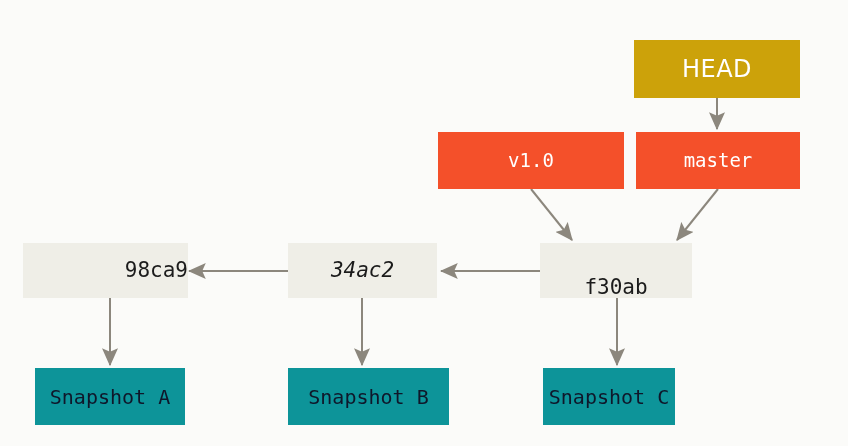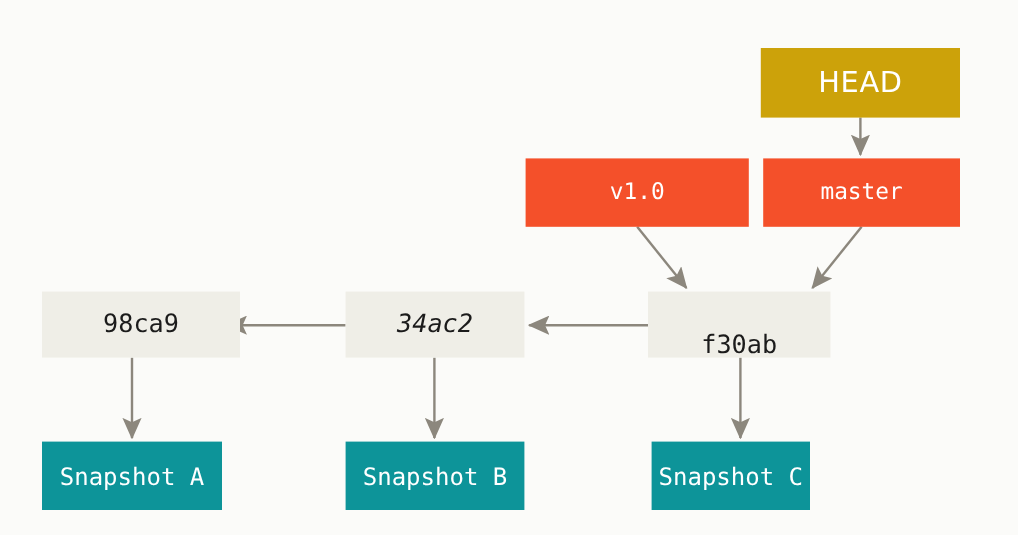--- a/index.html
+++ b/index.html
@@ -46,21 +46,21 @@
     font-size: 19px;
   }
   .node-commit {
     background: #efeee7;
     color: #1b1b1b;
     font-family: "DejaVu Sans Mono", monospace;
     font-size: 21px;
   }
   .node-snapshot {
     background: #0d9499;
-    color: #ffffff;
+    color: #0f172a;
     font-family: "DejaVu Sans Mono", monospace;
     font-size: 20px;
   }
 </style>
 </head>
 <body>
 
 <div id="stage" style="background: rgb(251, 251, 249);">
 
   <svg id="edges" viewBox="0 0 848 446" width="848" height="446" xmlns="http://www.w3.org/2000/svg">
@@ -86,37 +86,37 @@
   </div>
 
   <div class="node node-ref" style="left: 438px; top: 132px; width: 186px; height: 57px;">
     <span>v1.0</span>
   </div>
 
   <div class="node node-ref" style="left: 636px; top: 132px; width: 164px; height: 57px;">
     <span>master</span>
   </div>
 
-  <div class="node node-commit" style="left: 35px; top: 243px; width: 165px; height: 55px;">
+  <div class="node node-commit" style="left: 23px; top: 243px; width: 165px; height: 55px; justify-content: flex-end;">
     <span>98ca9</span>
   </div>
 
   <div class="node node-commit" style="left: 288px; top: 243px; width: 149px; height: 55px; font-style: italic;">
     <span>34ac2</span>
   </div>
 
   <div class="node node-commit" style="left: 540px; top: 243px; width: 152px; height: 55px; align-items: flex-end;">
     <span>f30ab</span>
   </div>
 
   <div class="node node-snapshot" style="left: 35px; top: 368px; width: 150px; height: 57px;">
     <span>Snapshot A</span>
   </div>
 
-  <div class="node node-snapshot" style="left: 288px; top: 368px; width: 149px; height: 57px;">
+  <div class="node node-snapshot" style="left: 288px; top: 368px; width: 161px; height: 57px;">
     <span>Snapshot B</span>
   </div>
 
   <div class="node node-snapshot" style="left: 543px; top: 368px; width: 132px; height: 57px;">
     <span>Snapshot C</span>
   </div>
 
 </div>
 
 </body></html>

